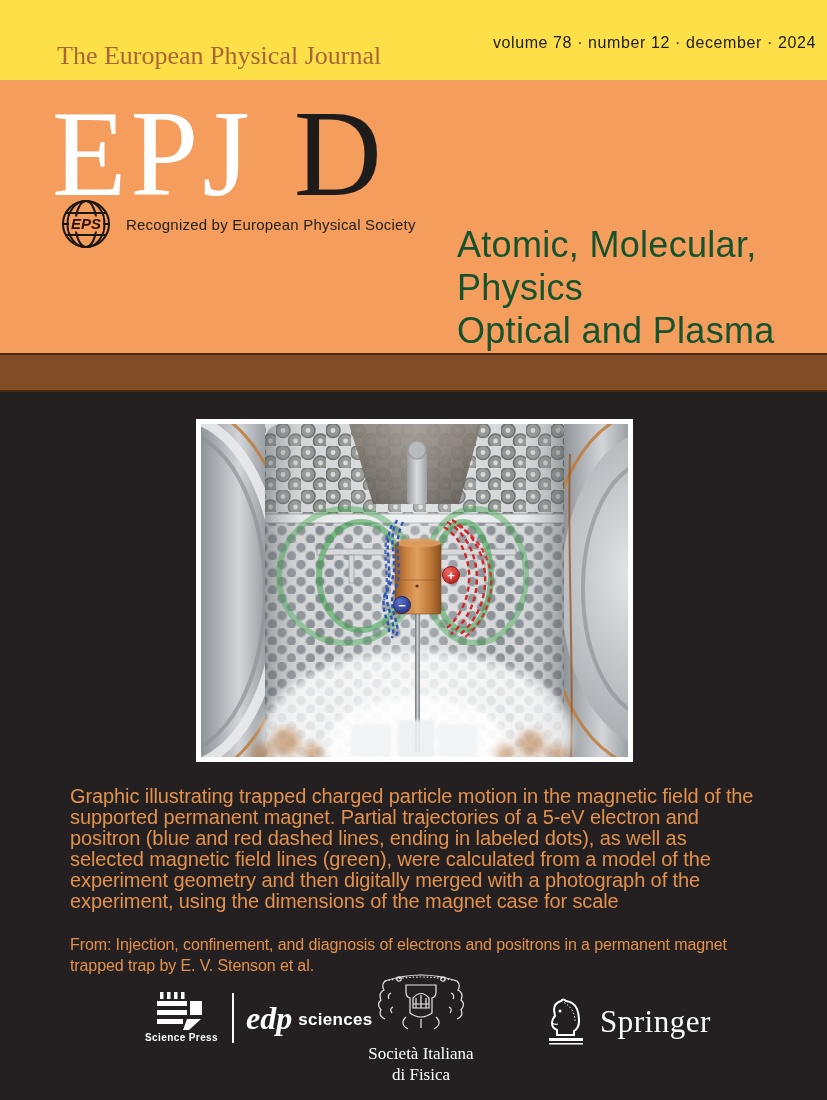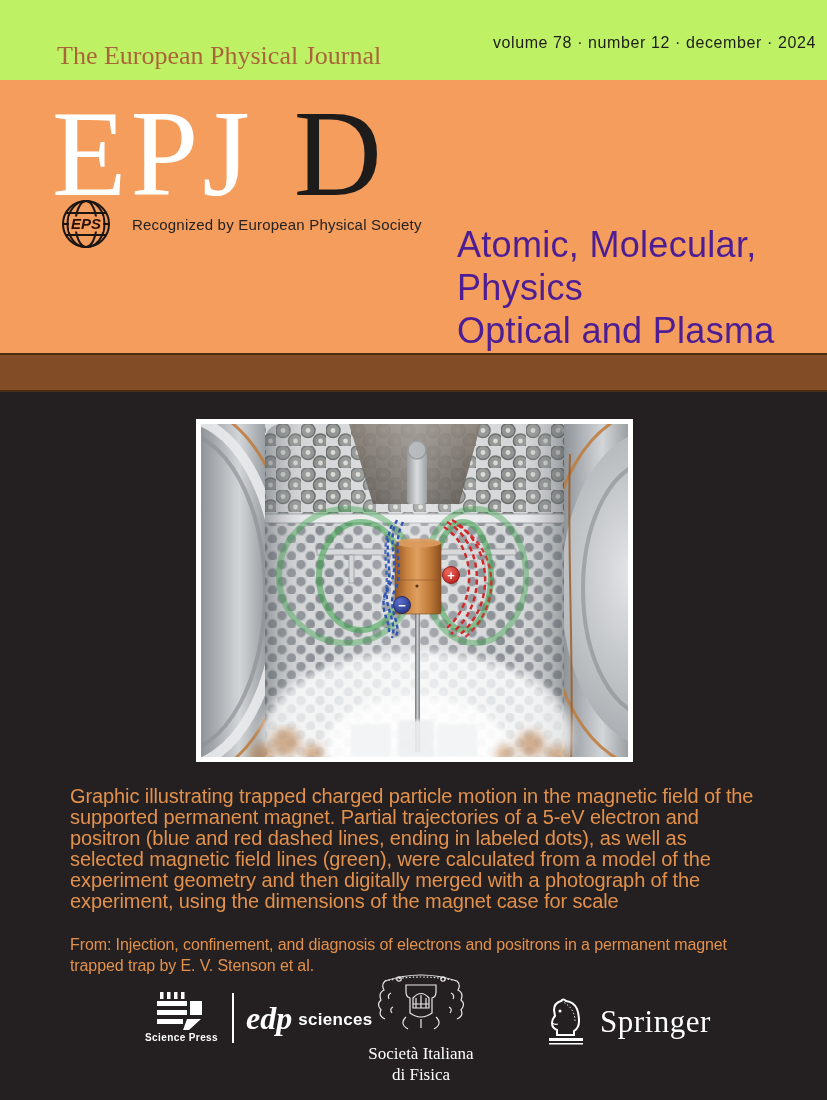--- a/index.html
+++ b/index.html
@@ -2,46 +2,46 @@
 <html><head>
 <meta charset="utf-8">
 <style>
   html,body{margin:0;padding:0;}
   body{
     width:827px;height:1100px;position:relative;overflow:hidden;
     background:#242021;
     font-family:"Liberation Sans", sans-serif;
   }
   
-  .header{position:absolute;top:0;left:0;width:827px;height:80px;background:#bef264;}
+  .header{position:absolute;top:0;left:0;width:827px;height:80px;background:#fde047;}
   .journal-title{
     position:absolute;left:57px;top:41px;
     font-family:"Liberation Serif", serif;
     font-size:26px;color:#a96539;white-space:nowrap;
   }
   .issue-info{
     position:absolute;right:11px;top:34px;
     font-size:16px;font-weight:400;color:#1d1c1a;
     letter-spacing:.6px;white-space:nowrap;
   }
   
   .orange-band{position:absolute;top:80px;left:0;width:827px;height:273px;background:#f49d5c;}
   .epj-logo{
     position:absolute;left:52px;top:-14px;
     font-family:Liberation Serif, serif;
     font-size:122px;line-height:1.45;white-space:nowrap;letter-spacing:4px;
   }
   .epj-logo .epj{color:#ffffff;}
   .epj-logo .series{color:#1d1c1a;margin-left:40px;}
   .eps-row{position:absolute;left:60px;top:116px;display:flex;align-items:center;height:56px;justify-content:flex-end;}
-  .eps-label{font-size:15px;color:#262220;margin-left:20px;letter-spacing:.2px;}
+  .eps-label{font-size:15px;color:#262220;margin-left:14px;letter-spacing:.2px;}
   .subtitle{
     position:absolute;left:457px;top:143px;
     font-size:36px;line-height:43px;font-weight:300;
-    color:#4c1d95;letter-spacing:.3px;
+    color:#14532d;letter-spacing:.3px;
   }
   
   .brown-band{position:absolute;top:353px;left:0;width:827px;height:39px;background:#814c26;border-top:2px solid #4a2b14;border-bottom:2px solid #4a2b14;box-sizing:border-box;}
   
   .photo-frame{
     position:absolute;left:196px;top:419px;width:427px;height:333px;
     background:#ffffff;padding:5px;
   }
   .photo-frame svg{display:block;}
   

